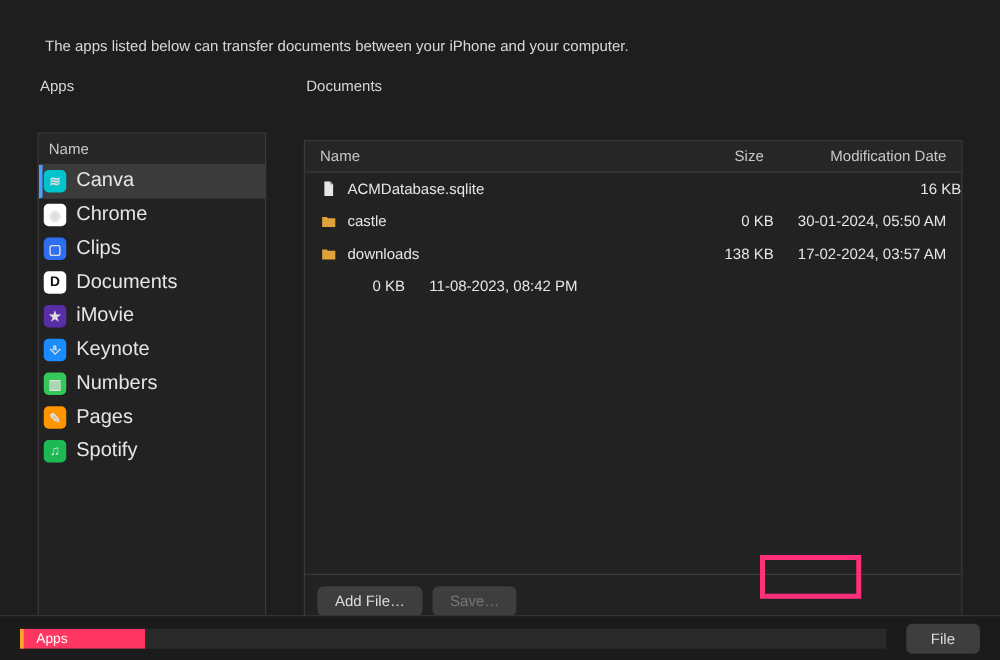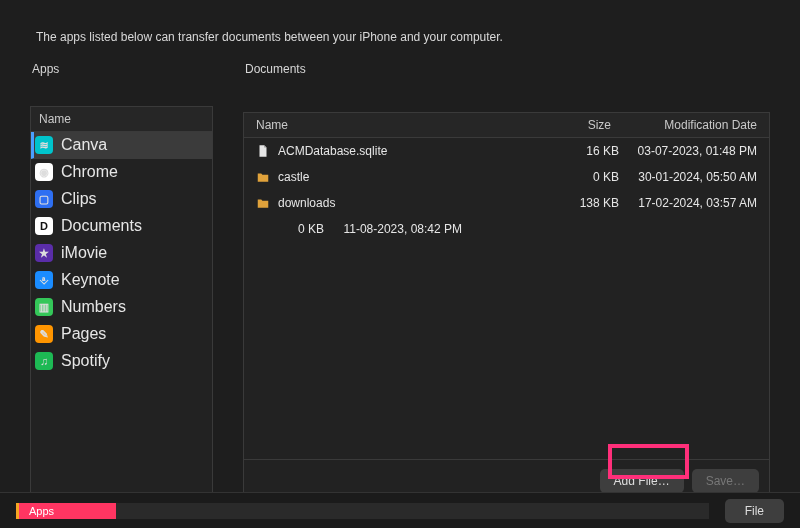--- a/index.html
+++ b/index.html
@@ -77,21 +77,21 @@
   }
   .doc-name { flex:1; display:flex; align-items:center; gap:8px; padding-left:12px; }
   .doc-size { width:80px; text-align:right; }
   .doc-date { width:150px; text-align:right; padding-right:12px; }
   .file-icon {
     width:14px; height:14px; display:flex; align-items:center; justify-content:center;
   }
   .docs-footer {
     border-top:1px solid #3a3a3a;
     height:42px;
-    display:flex; align-items:center; justify-content:flex-end; gap:8px;
+    display:flex; align-items:center; gap:8px;
     padding:0 10px;
     background:#222;
   }
   .btn {
     background:#3e3e3e;
     color:#ddd;
     border-radius:5px;
     padding:5px 14px;
     font-size:12px;
     cursor:default;
@@ -215,21 +215,20 @@
             <div class="doc-name">
               <span class="file-icon">
                 <svg width="14" height="14" viewBox="0 0 24 24">
                   <path fill="#e6e6e6" d="M6 2h8l4 4v16H6z"></path>
                   <path fill="#999" d="M14 2v4h4z"></path>
                 </svg>
               </span>
               <span>ACMDatabase.sqlite</span>
             </div>
             <div class="doc-size">16 KB</div>
-            <div class="doc-date">03-07-2023, 01:48 PM</div>
           </div>
           <div class="doc-row">
             <div class="doc-name">
               <span class="file-icon">
                 <svg width="14" height="14" viewBox="0 0 24 24">
                   <path fill="#e0a23b" d="M3 6h6l2 2h10v12H3z"></path>
                 </svg>
               </span>
               <span>castle</span>
             </div>

